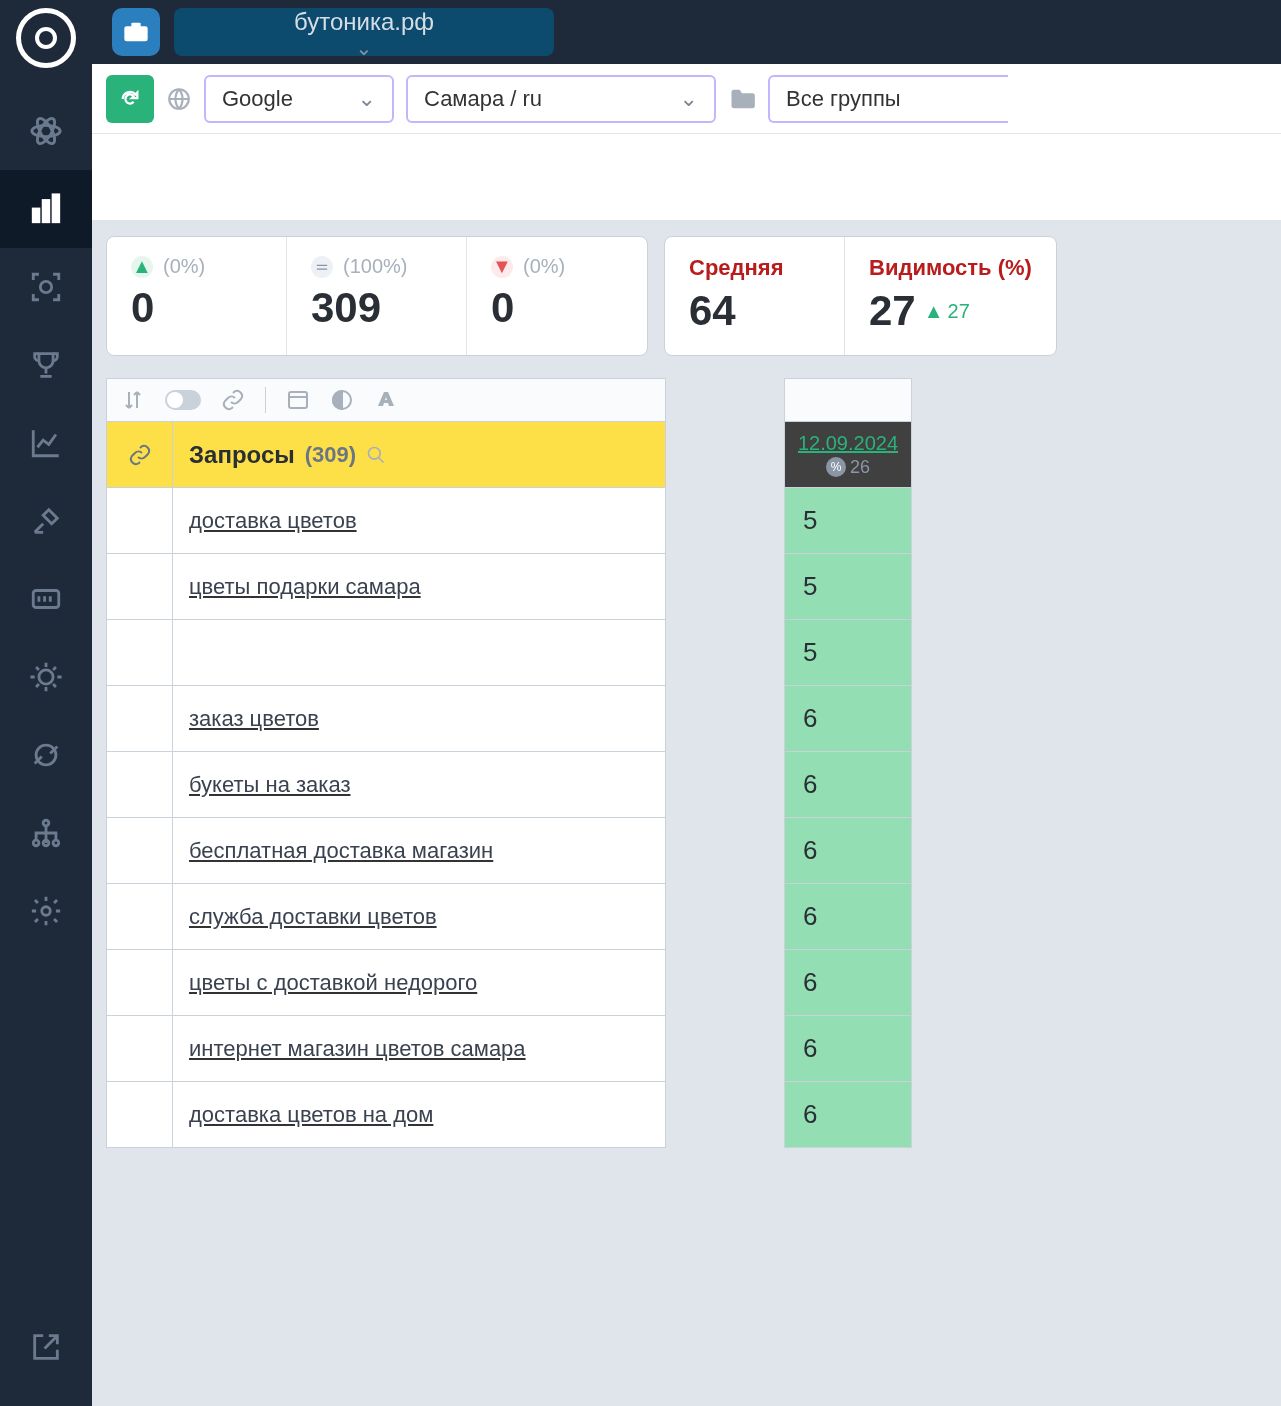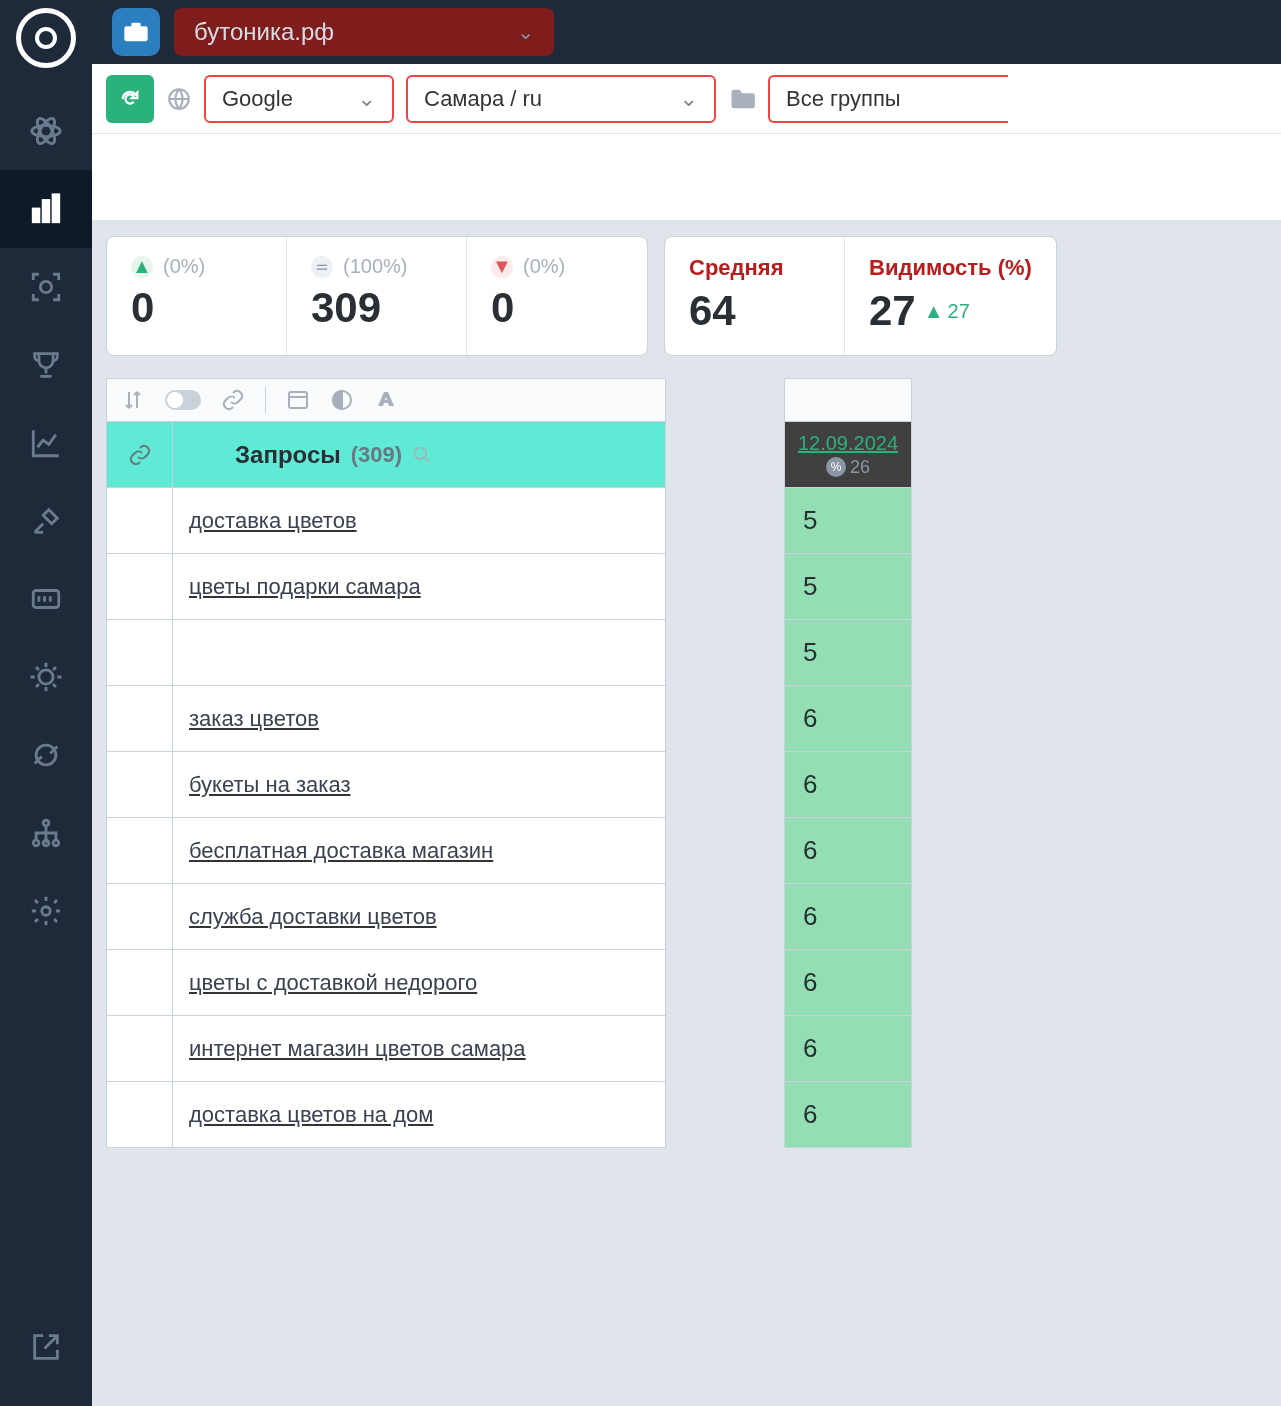--- a/index.html
+++ b/index.html
@@ -71,30 +71,31 @@
   width: 48px; height: 48px;
   background: #2b7fbf;
   border-radius: 10px;
   display: flex;
   align-items: center;
   justify-content: center;
 }
 .briefcase svg { width: 28px; height: 28px; fill: #fff; }
 .project-select {
   height: 48px;
-  background: #7f1d1d;
+  background: #0c4a6e;
   border-radius: 8px;
   display: flex;
   align-items: center;
   padding: 0 20px;
   min-width: 380px;
   color: #d7dde6;
   font-size: 24px;
   justify-content: space-between;
   cursor: pointer;
+  flex-direction: column;
 }
 .project-select .chev { color: #8a95a5; font-size: 20px; }
 
 
 .main {
   position: absolute;
   left: 92px; top: 64px;
   right: 0; bottom: 0;
   background: #dfe5eb;
 }
@@ -116,21 +117,21 @@
   display: flex; align-items: center; justify-content: center;
   cursor: pointer;
 }
 .refresh-btn svg { width: 22px; height: 22px; stroke: #fff; fill: none; stroke-width: 2.5; }
 .globe-ic {
   width: 26px; height: 26px;
   color: #a7b0bb;
 }
 .sel {
   height: 48px;
-  border: 2px solid #ef4444;
+  border: 2px solid #c4b5fd;
   border-radius: 6px;
   background: #fff;
   display: flex; align-items: center;
   padding: 0 16px;
   font-size: 22px;
   color: #333;
   gap: 14px;
   cursor: pointer;
 }
 .sel .chev { margin-left: auto; color: #7a8694; }
@@ -208,23 +209,22 @@
   position: relative;
 }
 .toggle-pill::after {
   content: ""; position: absolute; left: 2px; top: 2px;
   width: 16px; height: 16px; border-radius: 50%; background: #fff;
 }
 
 .query-head {
   height: 66px;
   border: 1px solid #c9d1da; border-top: none;
-  background: #5eead4;
-  display: flex;
-  gap: 46px;
+  background: #fde047;
+  display: flex;
 }
 .query-head .link-col {
   width: 66px; display:flex; align-items:center; justify-content:center;
   border-right: 1px solid #c9d1da;
 }
 .query-head .q-col {
   flex: 1; display:flex; align-items:center; padding: 0 16px; gap: 10px;
 }
 .q-title { font-size: 24px; font-weight: 700; color: #2a2f36; }
 .q-count { font-size: 22px; font-weight: 700; color: #6b7684; }

